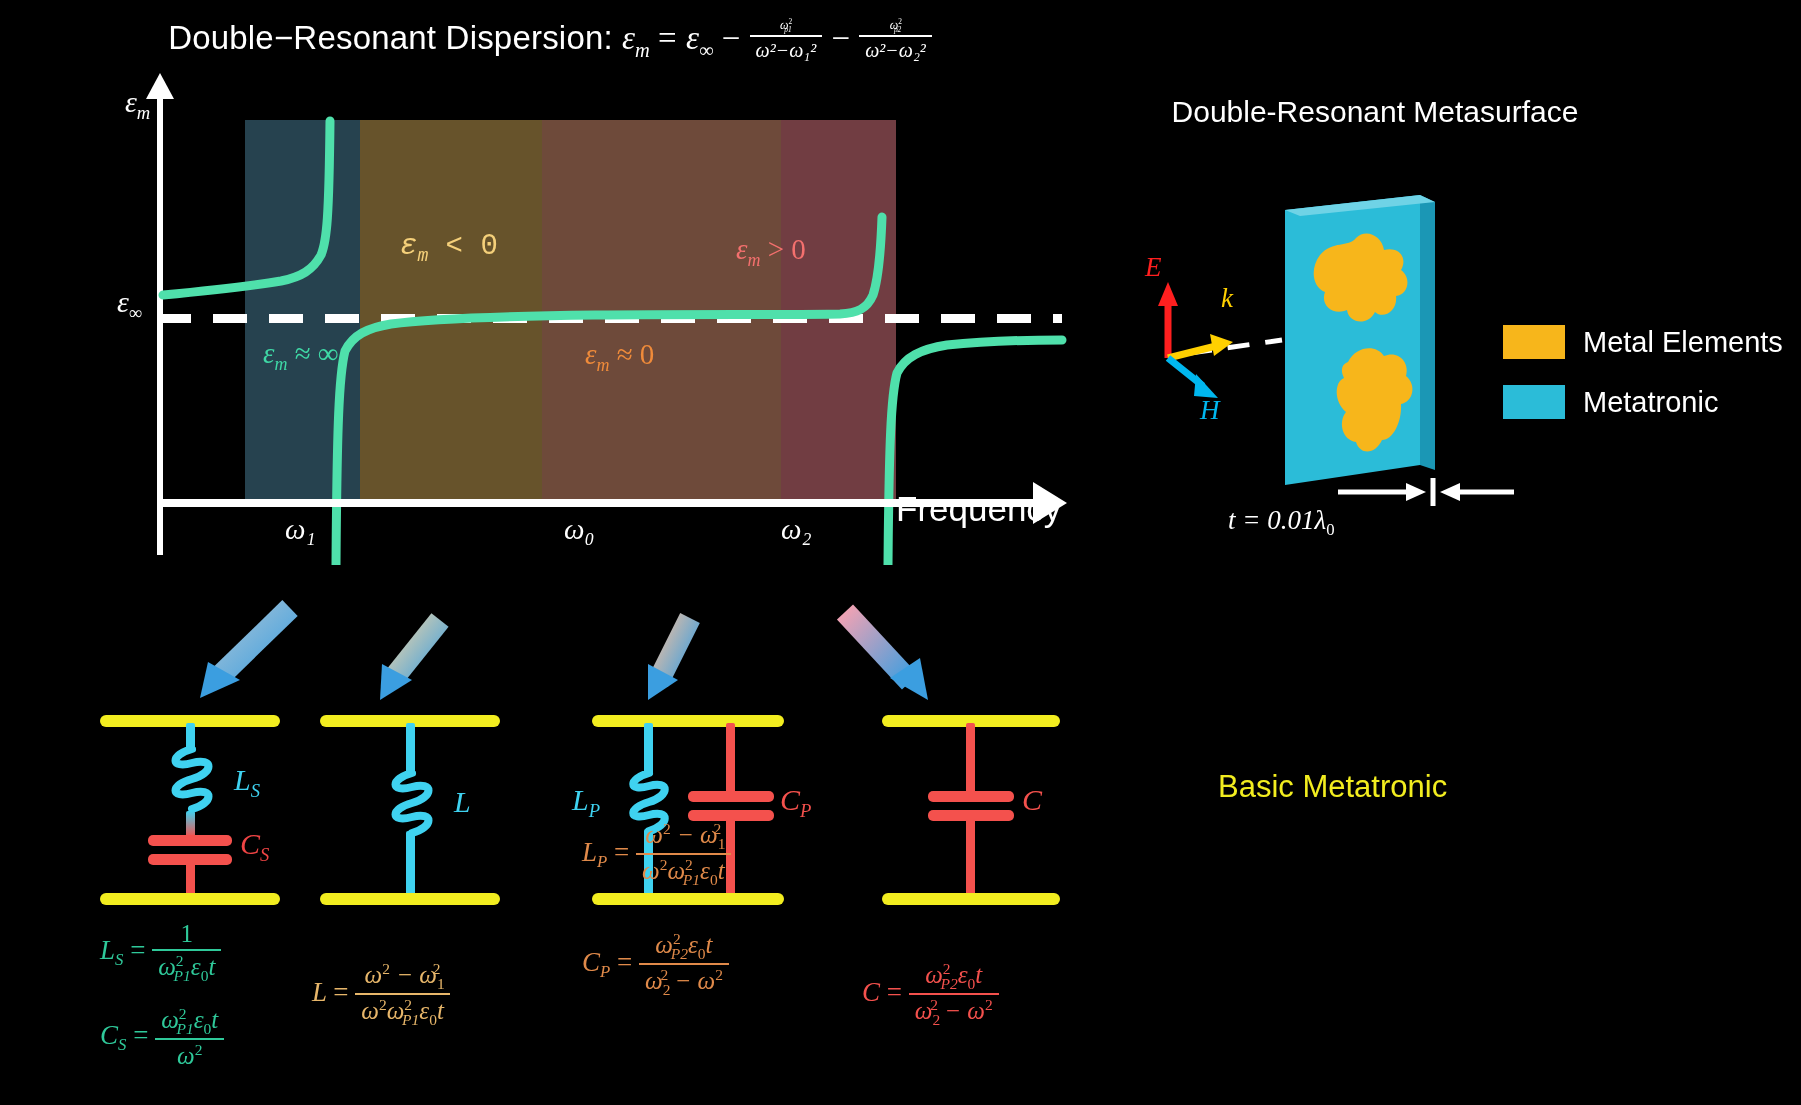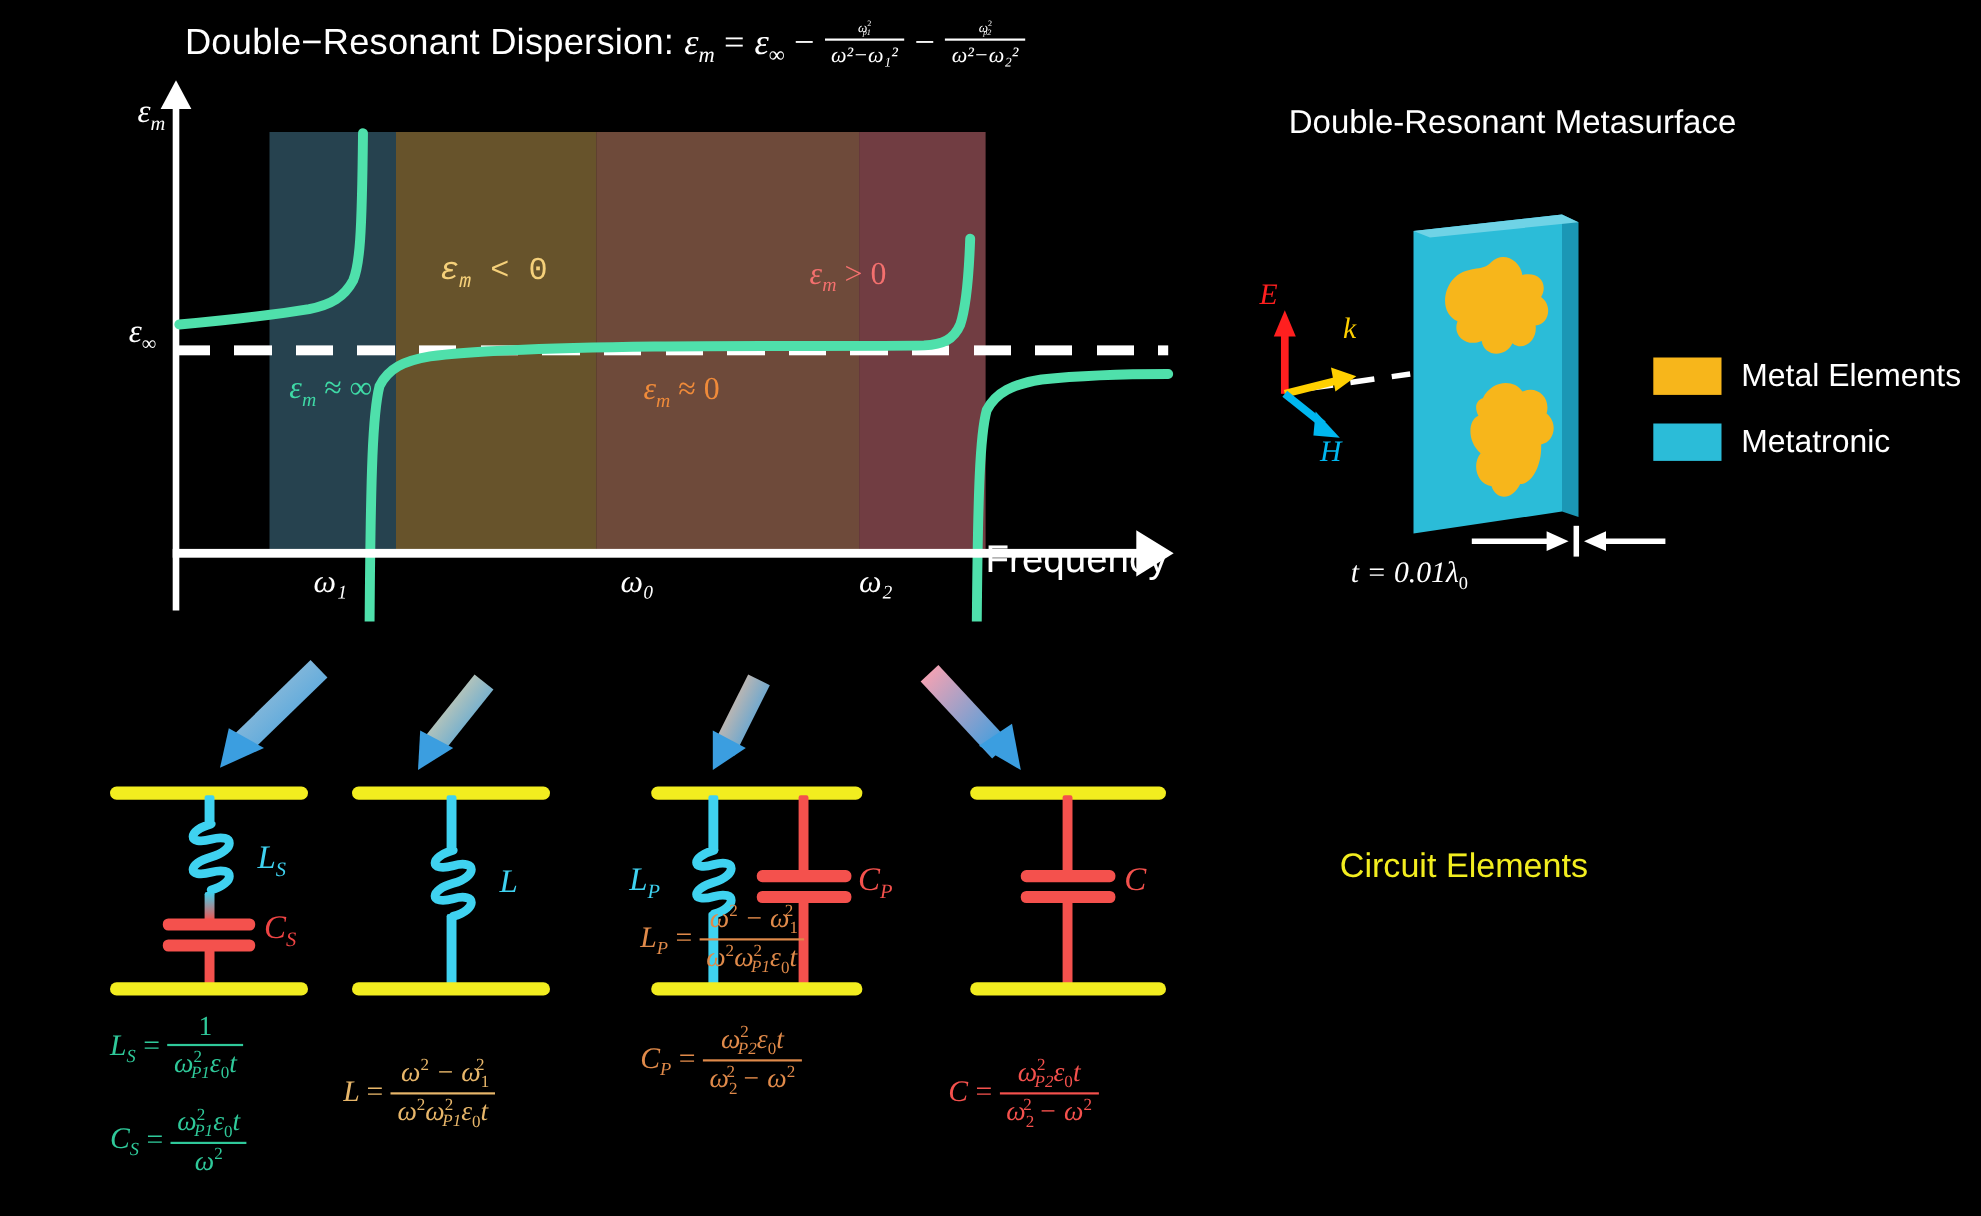--- a/index.html
+++ b/index.html
@@ -348,14 +348,14 @@
 <div class="formula" style="left:862px;top:960px;color:#f4514d;">
   <span>C</span>
   <span class="serif" style="font-style:normal">=</span>
   <span class="frac">
     <span class="num">ω<sup class="sm">2</sup><sub class="sm" style="margin-left:-10px">P2</sub>ε<sub class="sm" style="font-style:normal">0</sub>t</span>
     <span class="den">ω<sub class="sm" style="font-style:normal">2</sub><sup class="sm" style="margin-left:-10px">2</sup> − ω<sup class="sm">2</sup></span>
   </span>
 </div>
 
 <div class="abs" id="metatronic">
-  <div>Circuit Elements</div>
+  <div>Basic Metatronic</div>
 </div>
 
 </body></html>

